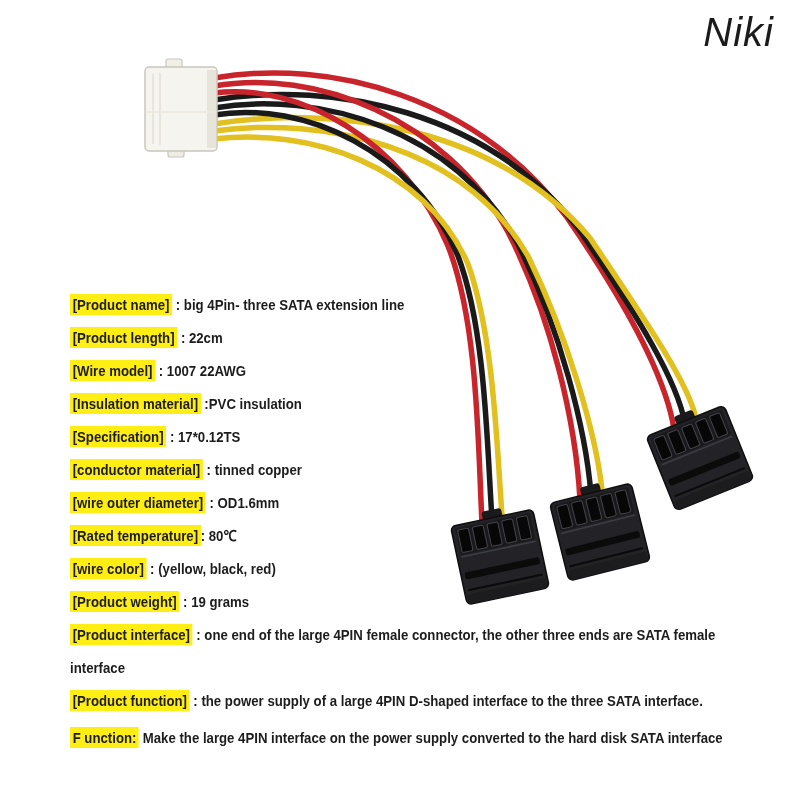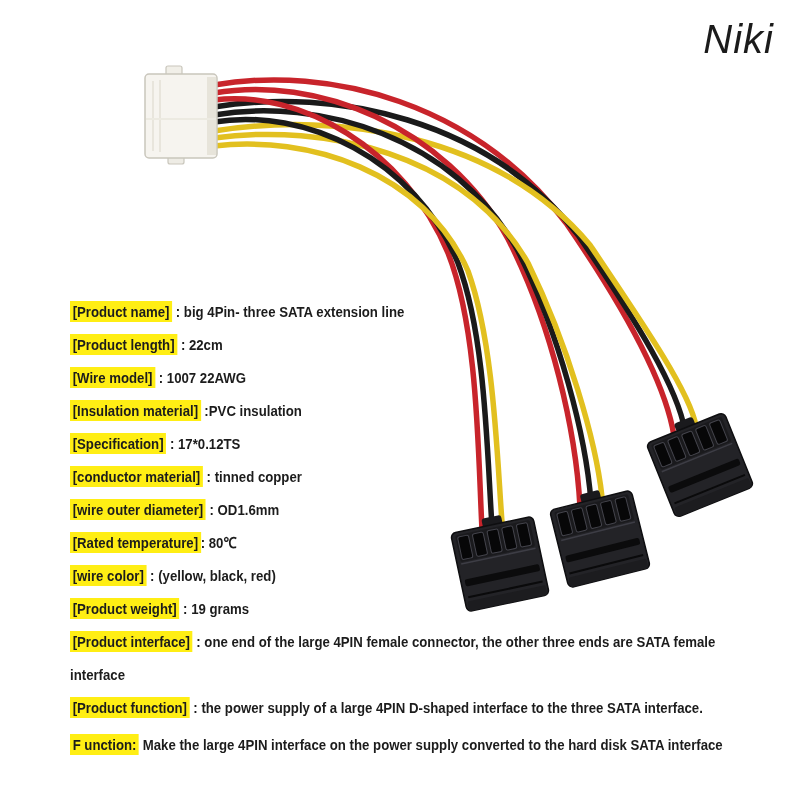--- a/index.html
+++ b/index.html
@@ -1,17 +1,17 @@
 <!DOCTYPE html>
 <html><head>
 <meta charset="utf-8">
 <style>
   html,body{margin:0;padding:0;background:#ffffff;}
   body{width:800px;height:800px;overflow:hidden;font-family:"Liberation Sans",sans-serif;}
-  .stage{position:relative;width:800px;height:656px;background:#ffffff;margin-top:7px;}
+  .stage{position:relative;width:800px;height:656px;background:#ffffff;}
   .photo-svg{position:absolute;left:0;top:0;}
   .brand{
     position:absolute;top:10px;right:26px;
     font-style:italic;font-size:40px;font-weight:400;
     color:#1b1b1b;letter-spacing:1px;
   }
   .specs{
     position:absolute;left:70px;top:288px;width:780px;
     transform:scaleX(0.88);transform-origin:left top;
     color:#1c1c1c;font-size:15px;font-weight:700;

